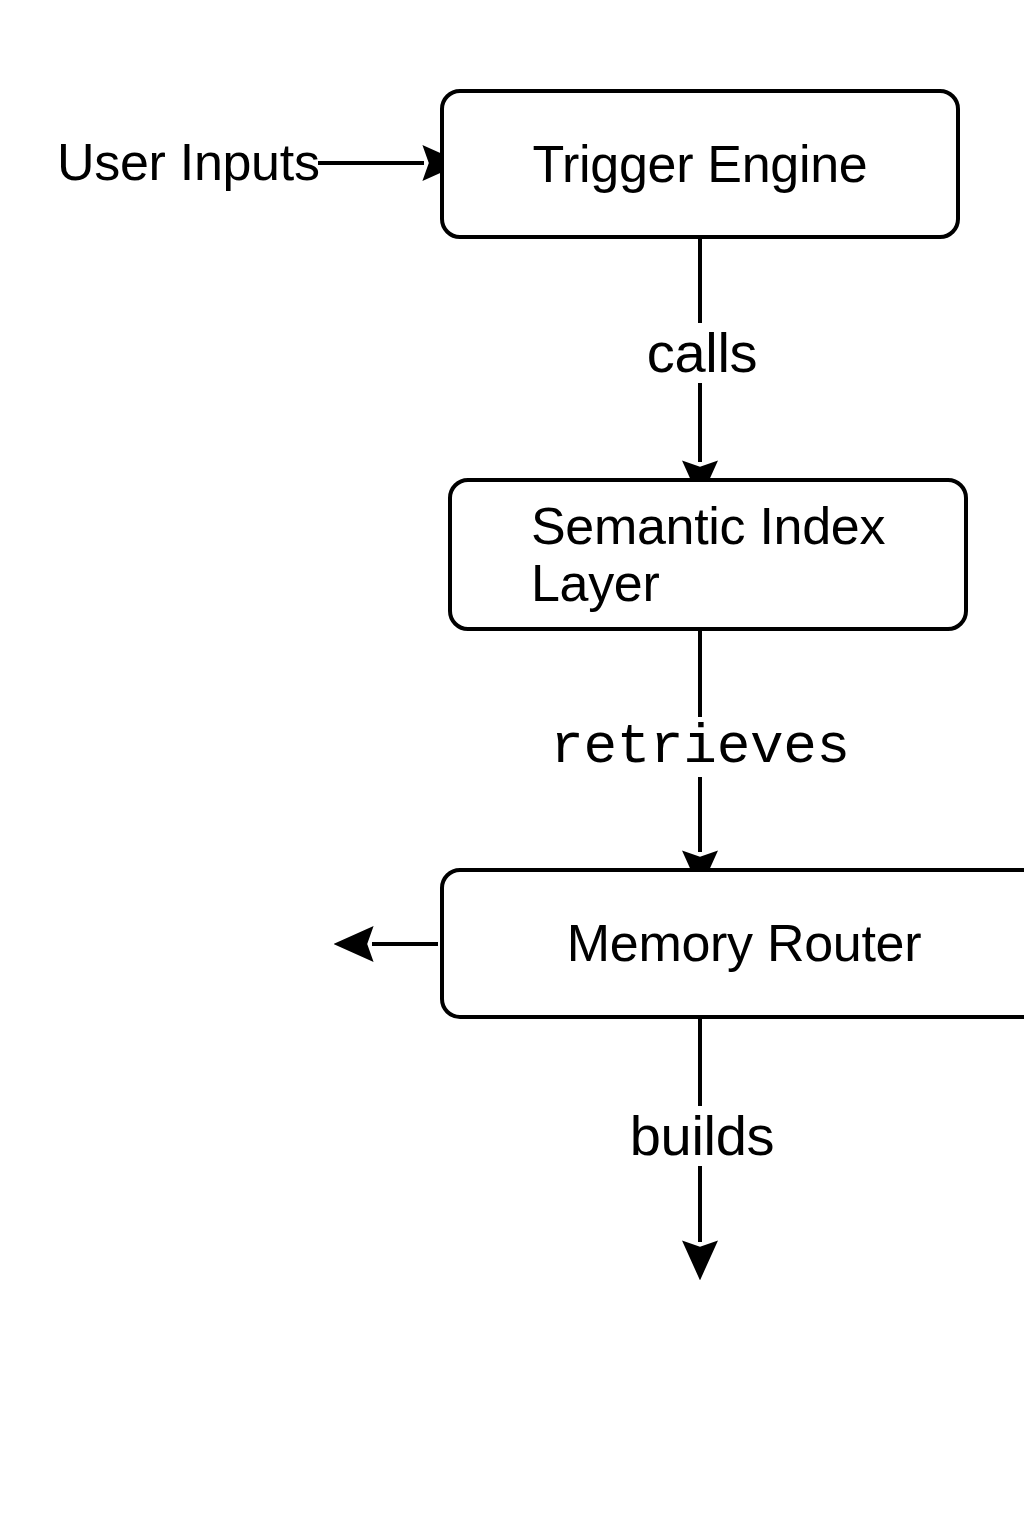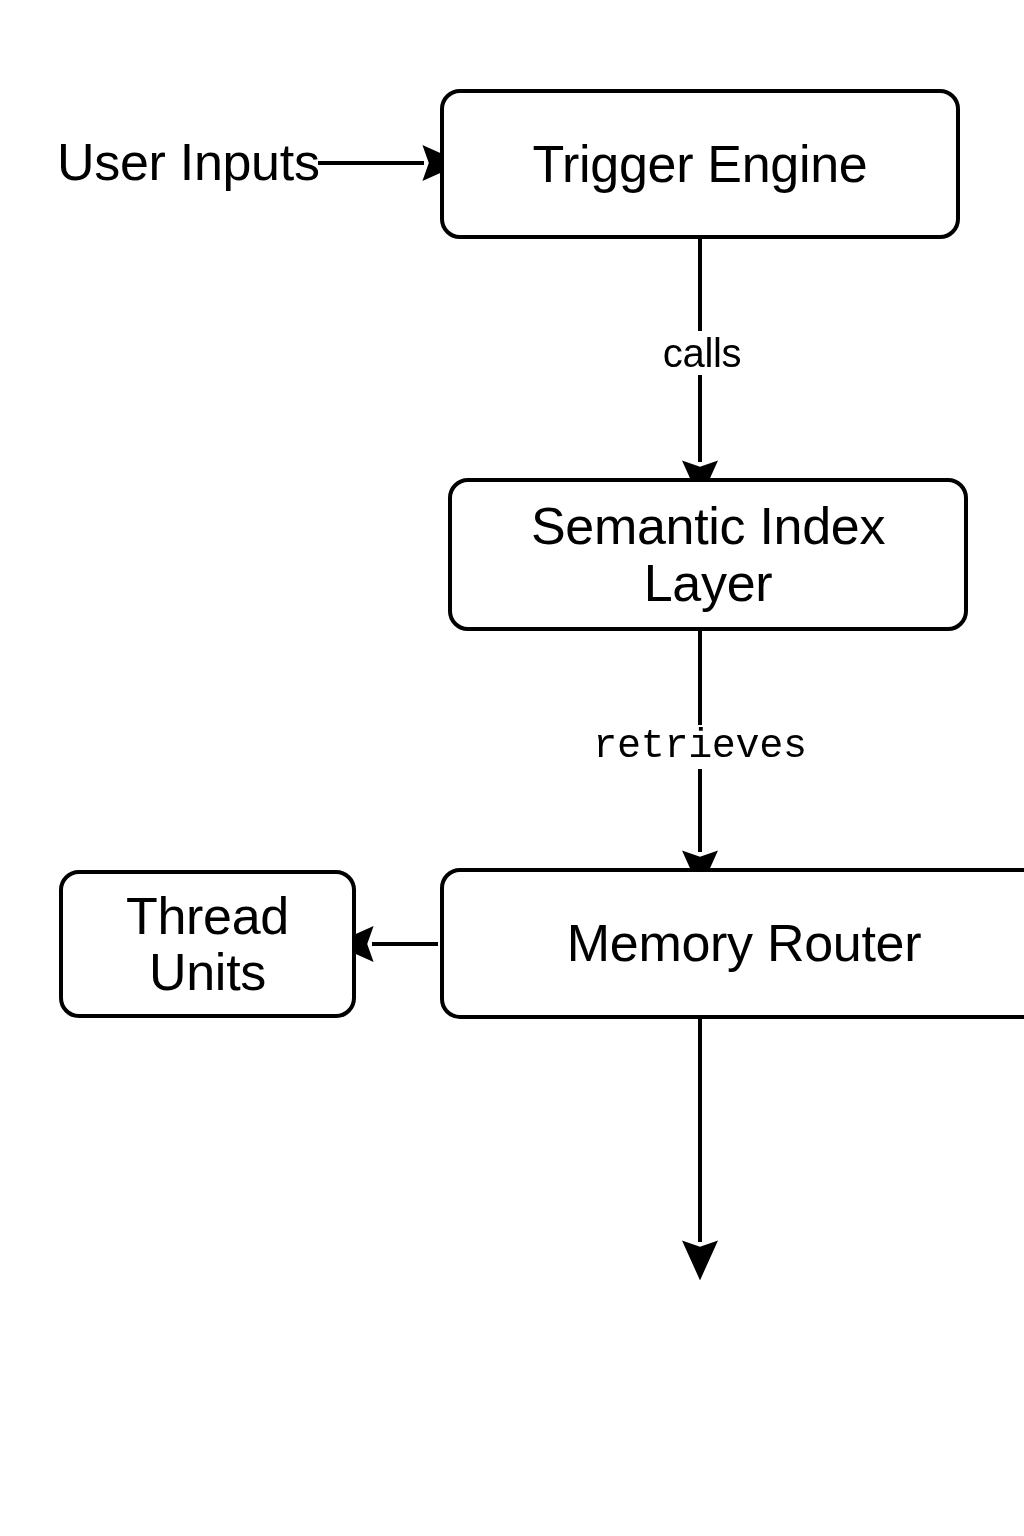--- a/index.html
+++ b/index.html
@@ -31,21 +31,21 @@
 
   .node {
     position: absolute;
     box-sizing: border-box;
     background: #ffffff;
     border: 4px solid #000000;
     border-radius: 20px;
     display: flex;
     align-items: center;
     justify-content: center;
-    text-align: center;
+    text-align: left;
     line-height: 1.08;
     font-size: 52px;
     font-weight: 400;
     letter-spacing: -0.3px;
     white-space: pre-line;
     z-index: 2;
   }
 
   
   .node-trigger-engine {
@@ -74,21 +74,21 @@
     z-index: 2;
   }
   .label-user-inputs {
     left: 57px;
     top: 136px;
   }
 
   
   .edge-label {
     position: absolute;
-    font-size: 40px;
+    font-size: 56px;
     line-height: 1;
     letter-spacing: -0.3px;
     white-space: nowrap;
     background: #ffffff;
     padding: 2px 6px;
     transform: translate(-50%, -50%);
     z-index: 3;
   }
   .edge-label-calls    { left: 702px; top: 353px; }
   .edge-label-retrieves{ left: 700px; top: 747px; font-family: Liberation Mono, monospace; }
@@ -129,22 +129,21 @@
 
   <div class="free-label label-user-inputs">User Inputs</div>
 
   <div class="node node-trigger-engine">Trigger Engine</div>
 
   <div class="node node-semantic-index-layer">Semantic Index
 Layer</div>
 
   <div class="node node-memory-router">Memory Router</div>
 
-  <div class="node node-thread-units">Thread
-Units</div>
 
 
   <div class="edge-label edge-label-calls">calls</div>
 
   <div class="edge-label edge-label-retrieves">retrieves</div>
 
+  <div class="edge-label edge-label-builds">builds</div>
 
 </div>
 
 </body></html>

